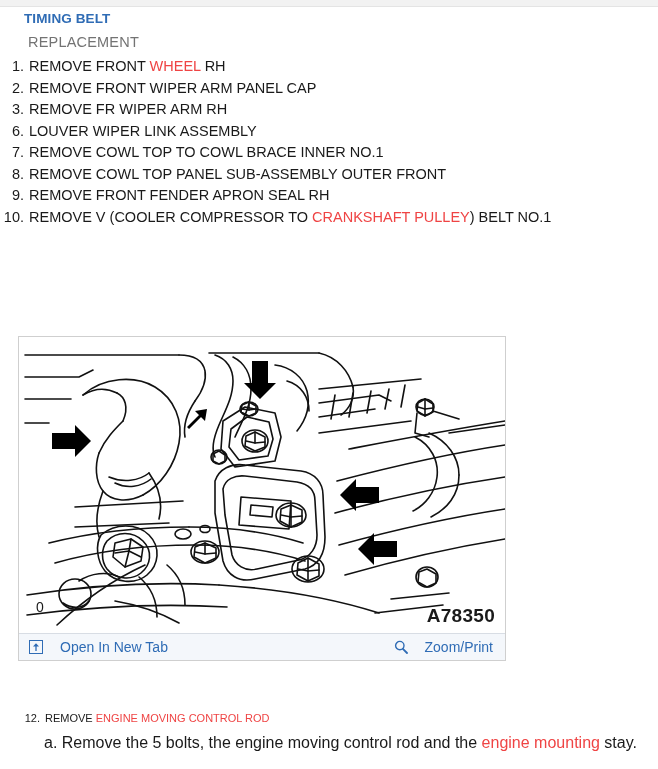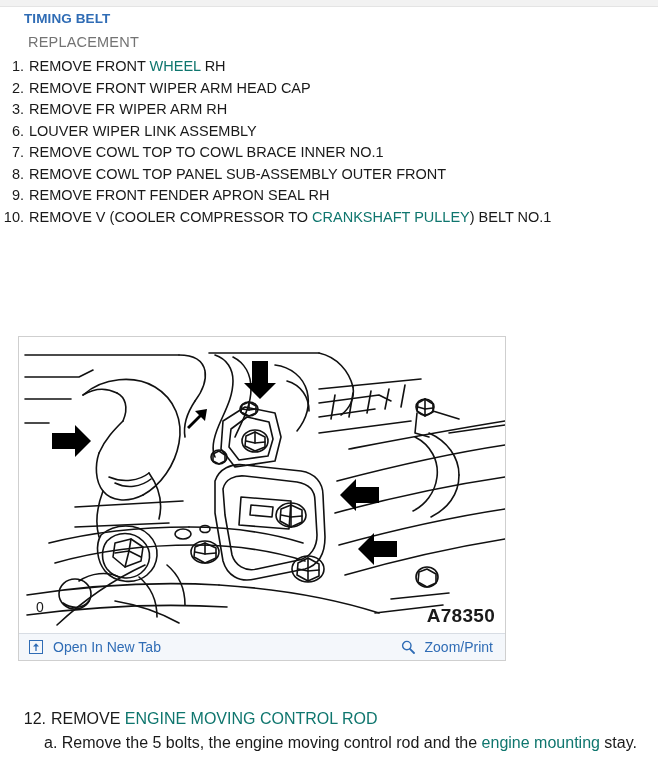--- a/index.html
+++ b/index.html
@@ -53,21 +53,21 @@
     color: #1a1a1a;
     white-space: nowrap;
   }
   .num {
     display: inline-block;
     width: 24px;
     text-align: right;
     margin-right: 5px;
   }
   a.lnk, .lnk {
-    color: #0f766e;
+    color: #ef4444;
     text-decoration: none;
   }
   
   .figure-panel {
     position: absolute;
     left: 18px;
     top: 336px;
     width: 486px;
     border: 1px solid #cfcfcf;
     background: #ffffff;
@@ -106,43 +106,43 @@
     border-top: 1px solid #d8dde4;
     display: flex;
     align-items: center;
     justify-content: space-between;
     padding: 0 12px 0 10px;
     box-sizing: border-box;
   }
   .bar-link {
     display: flex;
     align-items: center;
-    gap: 10px;
+    gap: 17px;
     color: #2f6cb5;
     font-size: 14px;
     text-decoration: none;
     cursor: pointer;
   }
   .bar-icon {
     display: inline-block;
     width: 14px;
     height: 14px;
     line-height: 0;
   }
   
   .bottom-block {
     position: absolute;
     left: 0;
     top: 708px;
     width: 658px;
   }
   .b-line-12 {
-    font-size: 16px;
+    font-size: 11px;
     line-height: 21px;
-    margin-left: 22px;
+    margin-left: 16px;
     white-space: nowrap;
   }
   .b-line-a {
     font-size: 16px;
     line-height: 21px;
     margin-left: 44px;
     margin-top: 3px;
     white-space: nowrap;
   }
 </style>
@@ -151,21 +151,21 @@
 
 <div class="top-band"></div>
 
 <div class="page">
 
   <div class="section-title">TIMING BELT</div>
   <div class="sub-title">REPLACEMENT</div>
 
   <ol class="steps" id="steps-list">
       <li><span class="num">1.</span><span>REMOVE FRONT </span><span class="lnk">WHEEL</span><span> RH</span></li>
-      <li><span class="num">2.</span><span>REMOVE FRONT WIPER ARM HEAD CAP</span></li>
+      <li><span class="num">2.</span><span>REMOVE FRONT WIPER ARM PANEL CAP</span></li>
       <li><span class="num">3.</span><span>REMOVE FR WIPER ARM RH</span></li>
       <li><span class="num">6.</span><span>LOUVER WIPER LINK ASSEMBLY</span></li>
       <li><span class="num">7.</span><span>REMOVE COWL TOP TO COWL BRACE INNER NO.1</span></li>
       <li><span class="num">8.</span><span>REMOVE COWL TOP PANEL SUB-ASSEMBLY OUTER FRONT</span></li>
       <li><span class="num">9.</span><span>REMOVE FRONT FENDER APRON SEAL RH</span></li>
       <li><span class="num">10.</span><span>REMOVE V (COOLER COMPRESSOR TO </span><span class="lnk">CRANKSHAFT PULLEY</span><span>) BELT NO.1</span></li>
     </ol>
 
 </div>
 

